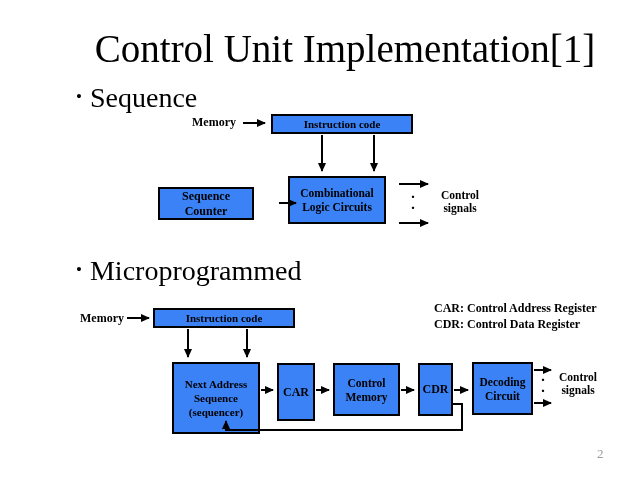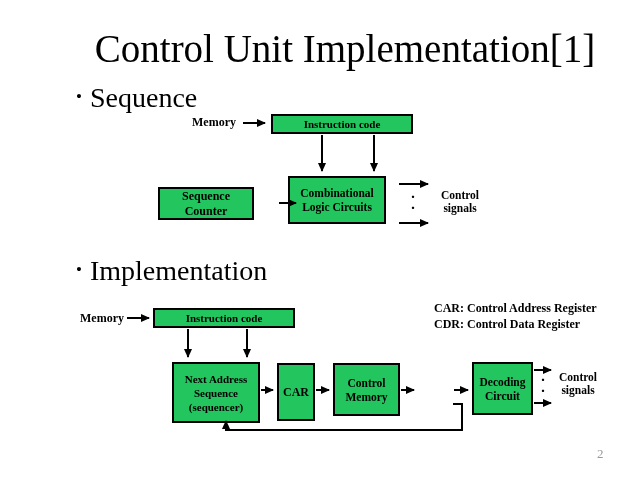--- a/index.html
+++ b/index.html
@@ -25,21 +25,21 @@
     white-space: nowrap;
   }
   .bullet-char {
     font-size: 17px;
     vertical-align: 5px;
     margin-right: 8px;
   }
   .box {
     position: absolute;
     border: 2.5px solid #000;
-    background: #22c55e;
+    background: #3b82f6;
     box-sizing: border-box;
     display: flex;
     flex-direction: column;
     justify-content: center;
     align-items: center;
     font-weight: bold;
     text-align: center;
   }
   .fs11  { font-size: 11px;   line-height: 14px; }
   .fs115 { font-size: 11.5px; line-height: 14px; }
@@ -82,21 +82,21 @@
 
 <div class="slide">
 
   <div class="abs slide-title">Control Unit Implementation[1]</div>
 
   <div class="abs bullet-item" style="top: 81px;">
     <span class="bullet-char">•</span><span>Sequence</span>
   </div>
 
   <div class="abs bullet-item" style="top: 254px;">
-    <span class="bullet-char">•</span><span>Implementation</span>
+    <span class="bullet-char">•</span><span>Microprogrammed</span>
   </div>
 
   <div class="dlabel fs12" style="left:192px; top:115px;">Memory</div>
 
   <div class="box fs11" style="left:271px; top:114px; width:142px; height:20px;">
     <span>Instruction code</span>
   </div>
 
   <div class="box fs12" style="left:158px; top:187px; width:96px; height:33px;">
     <span>Sequence Counter</span>
@@ -121,35 +121,38 @@
     <div>CAR: Control Address Register</div>
     <div>CDR: Control Data Register</div>
   </div>
 
   <div class="dlabel fs12" style="left:80px; top:311px;">Memory</div>
 
   <div class="box fs11" style="left:153px; top:308px; width:142px; height:20px;">
     <span>Instruction code</span>
   </div>
 
-  <div class="box fs11" style="left:172px; top:362px; width:88px; height:61px;">
+  <div class="box fs11" style="left:172px; top:362px; width:88px; height:72px;">
     <span>Next Address</span>
     <span>Sequence</span>
     <span>(sequencer)</span>
   </div>
 
   <div class="box fs12" style="left:277px; top:363px; width:38px; height:58px;">
     <span>CAR</span>
   </div>
 
   <div class="box fs115" style="left:333px; top:363px; width:67px; height:53px;">
     <span>Control</span>
     <span>Memory</span>
   </div>
 
+  <div class="box fs12" style="left:418px; top:363px; width:35px; height:53px;">
+    <span>CDR</span>
+  </div>
 
   <div class="box fs115" style="left:472px; top:362px; width:61px; height:53px;">
     <span>Decoding</span>
     <span>Circuit</span>
   </div>
 
   <div class="dots-col" style="left:536px; top:375px; width:14px;">
     <div>·</div>
     <div>·</div>
   </div>

